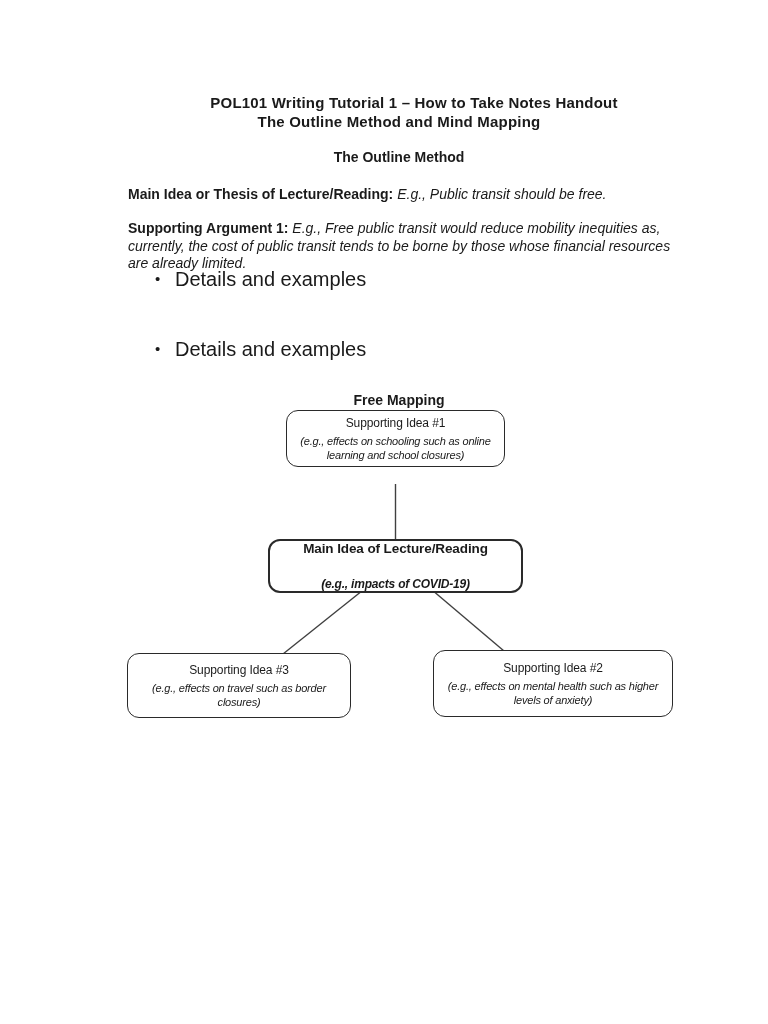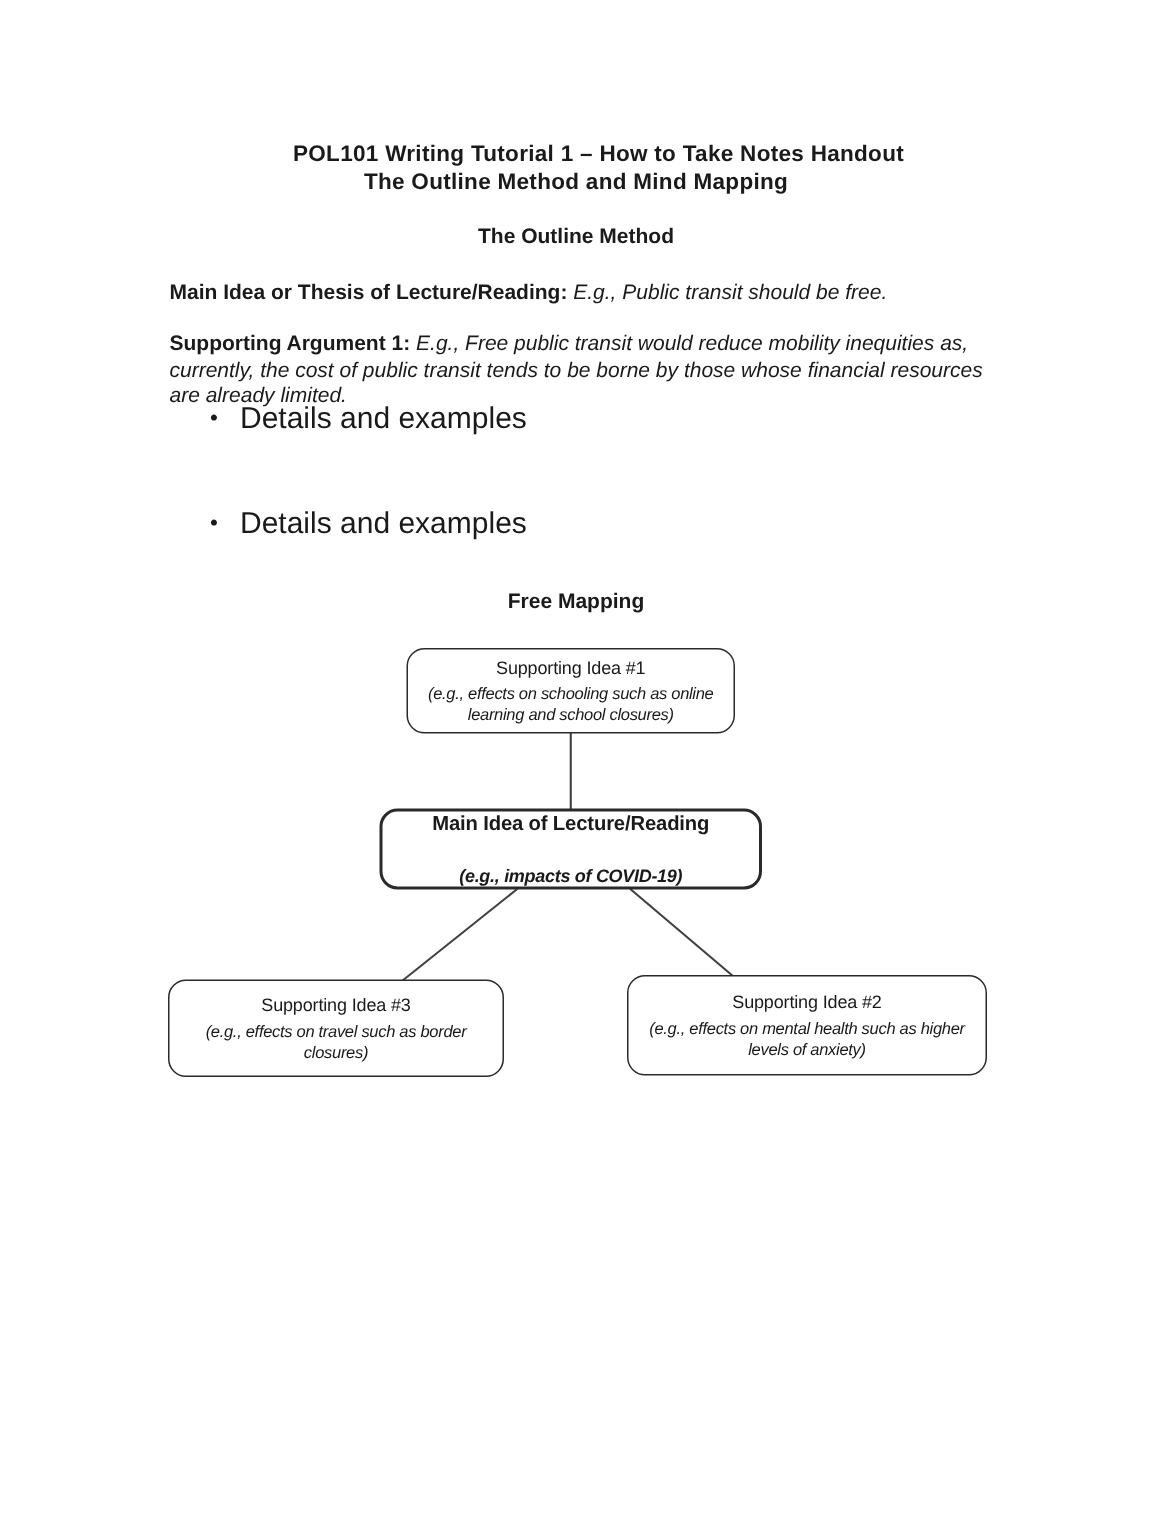--- a/index.html
+++ b/index.html
@@ -10,20 +10,21 @@
   }
   *{margin:0;padding:0;box-sizing:border-box;}
   html,body{background:var(--page-bg);}
   .page{
     position:relative;
     width:716px;height:1024px;
     background:var(--page-bg);
     color:var(--text);
     font-family:"Liberation Sans",sans-serif;
     overflow:hidden;
+    margin-left:15px;
   }
   
   .doc-title{
     position:absolute;top:93px;left:0;width:768px;
     text-align:center;font-weight:bold;font-size:15px;line-height:19px;
     letter-spacing:.2px;
   }
   .doc-title .t1{display:inline-block;margin-left:30px;}
   .doc-title .t2{display:block;}
   .h-center{
@@ -65,21 +66,21 @@
     background:var(--page-bg);
     border:1.6px solid var(--box-border);
     border-radius:12px;
     display:flex;flex-direction:column;align-items:center;justify-content:center;
     text-align:center;
     padding:3px 4px;
     row-gap:4px;
   }
   .mm-title{font-size:12px;line-height:14px;letter-spacing:-.1px;}
   .mm-sub{font-size:11px;line-height:14px;font-style:italic;letter-spacing:-.2px;}
-  .mm-top{left:271px;top:432px;width:219px;height:57px;align-items:center;}
+  .mm-top{left:271px;top:410px;width:219px;height:57px;align-items:center;}
   .mm-center{left:253px;top:539px;width:255px;height:54px;border-width:2px;row-gap:19px;}
   .mm-center .mm-title{font-weight:bold;font-size:13.5px;line-height:16px;}
   .mm-center .mm-sub{font-weight:bold;font-size:12px;line-height:16px;}
   .mm-left{left:112px;top:653px;width:224px;height:65px;}
   .mm-right{left:418px;top:650px;width:240px;height:67px;}
 </style>
 </head>
 <body>
 
 <div class="page">

